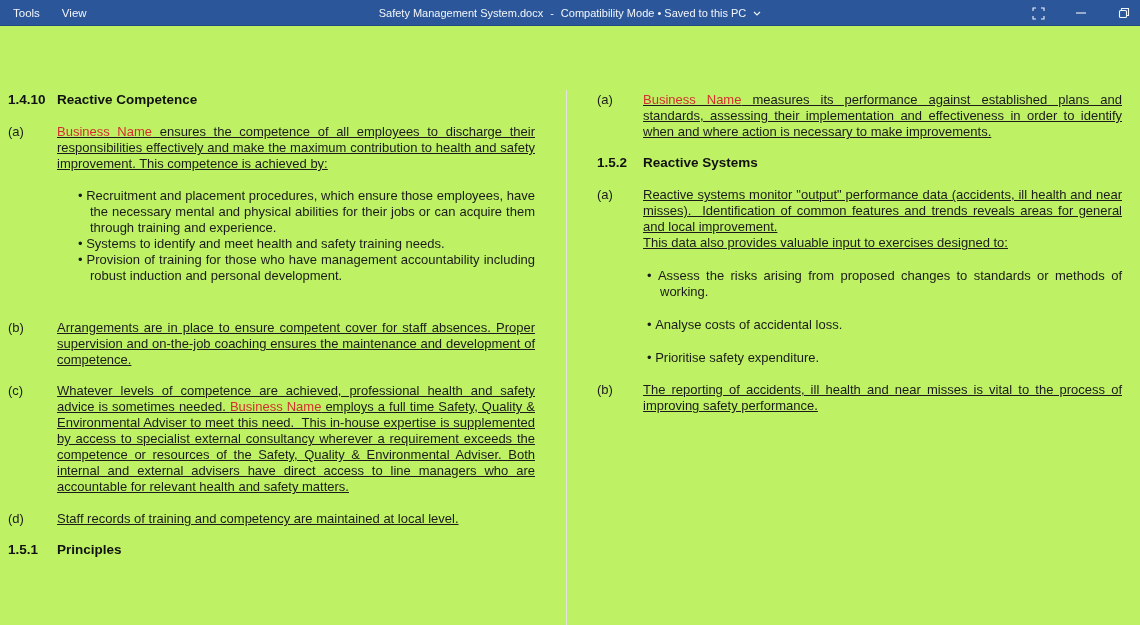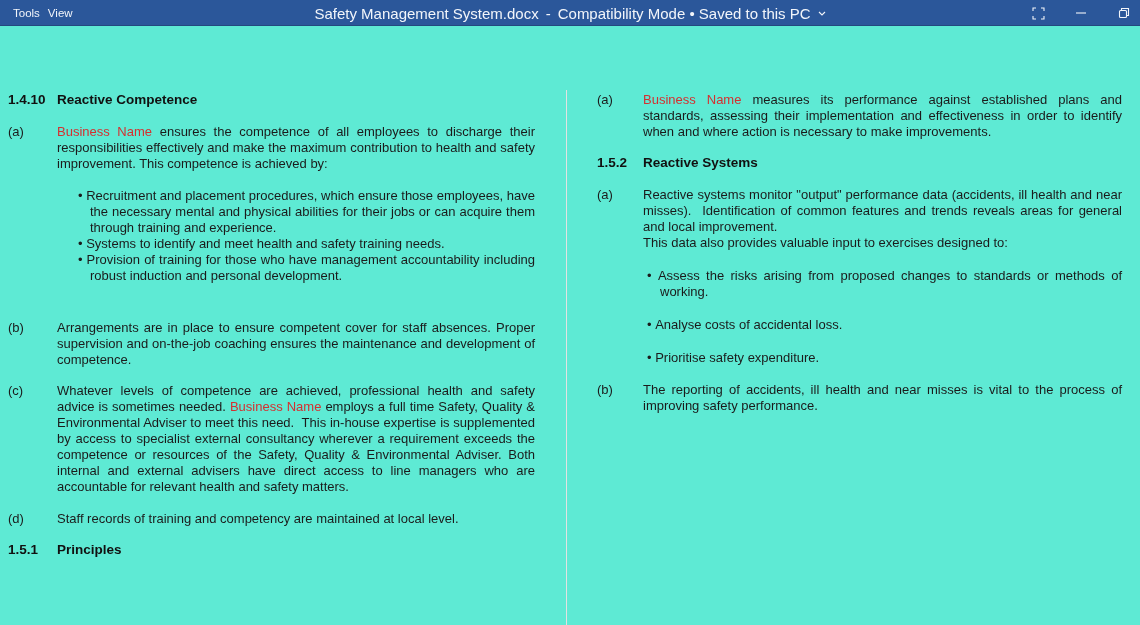--- a/index.html
+++ b/index.html
@@ -2,50 +2,50 @@
 <html><head>
 <meta charset="utf-8">
 <style>
   * { margin:0; padding:0; box-sizing:border-box; }
   html,body { width:1140px; height:625px; overflow:hidden; background:#ffffff;
     font-family:"Liberation Sans","DejaVu Sans",sans-serif; }
 
   
   .titlebar { position:relative; height:26px; background:#2b579a; color:#fff;
     display:flex; align-items:center; border-bottom:1px solid #24497f; }
-  .menus { display:flex; gap:8px; padding-left:13px; font-size:11.5px; }
+  .menus { display:flex; gap:22px; padding-left:13px; font-size:11.5px; }
   .menu-item { cursor:default; color:#f2f5fa; }
   .title-center { position:absolute; left:0; right:0; top:0; height:26px;
-    display:flex; align-items:center; justify-content:center; font-size:15px;
+    display:flex; align-items:center; justify-content:center; font-size:11px;
     color:#f2f5fa; pointer-events:auto; }
   .title-sep { margin:0 7px; }
   .mode-caret { margin-left:7px; display:inline-flex; align-items:center; }
   .win-controls { position:absolute; right:0; top:0; height:26px; display:flex;
     align-items:center; gap:29px; padding:0 9px 0 0; }
   .win-btn { width:14px; height:14px; display:flex; align-items:center;
     justify-content:center; }
 
   
-  .page-area { position:relative; width:1140px; height:599px; background:#5eead4;
+  .page-area { position:relative; width:1140px; height:599px; background:#bef264;
     color:#1b1b1b; font-size:13px; line-height:16px;padding-left:48px; }
   .divider { position:absolute; left:566px; top:64px; width:1px; height:547px;
     background:#e2e2e2; }
   .col { position:absolute; top:66px; }
   .col-left  { left:8px;   width:527px; }
   .col-right { left:597px; width:525px; }
 
   .heading { display:flex; font-weight:bold; font-size:13.5px; color:#111;
     margin-bottom:16px; }
   .col-left  .h-num { width:49px; flex-shrink:0; }
   .col-right .h-num { width:46px; flex-shrink:0; }
 
   .para { display:flex; }
   .col-left  .p-label { width:49px; flex-shrink:0; }
   .col-right .p-label { width:46px; flex-shrink:0; }
-  .p-text { flex:1; text-align:justify; }
+  .p-text { flex:1; text-align:justify;text-decoration:underline; }
   .red { color:#d43030; }
 
   .mb15 { margin-bottom:15px; } .mb16 { margin-bottom:16px; }
   .mb17 { margin-bottom:17px; }
 
   .bullets-left { margin-left:60px; margin-bottom:36px; }
   .bullets-left .bullet { padding-left:22px; text-indent:-12px;
     text-align:justify; }
   .bullets-right { margin-left:45px; margin-bottom:16px; }
   .bullets-right .bullet { padding-left:18px; text-indent:-13px;

